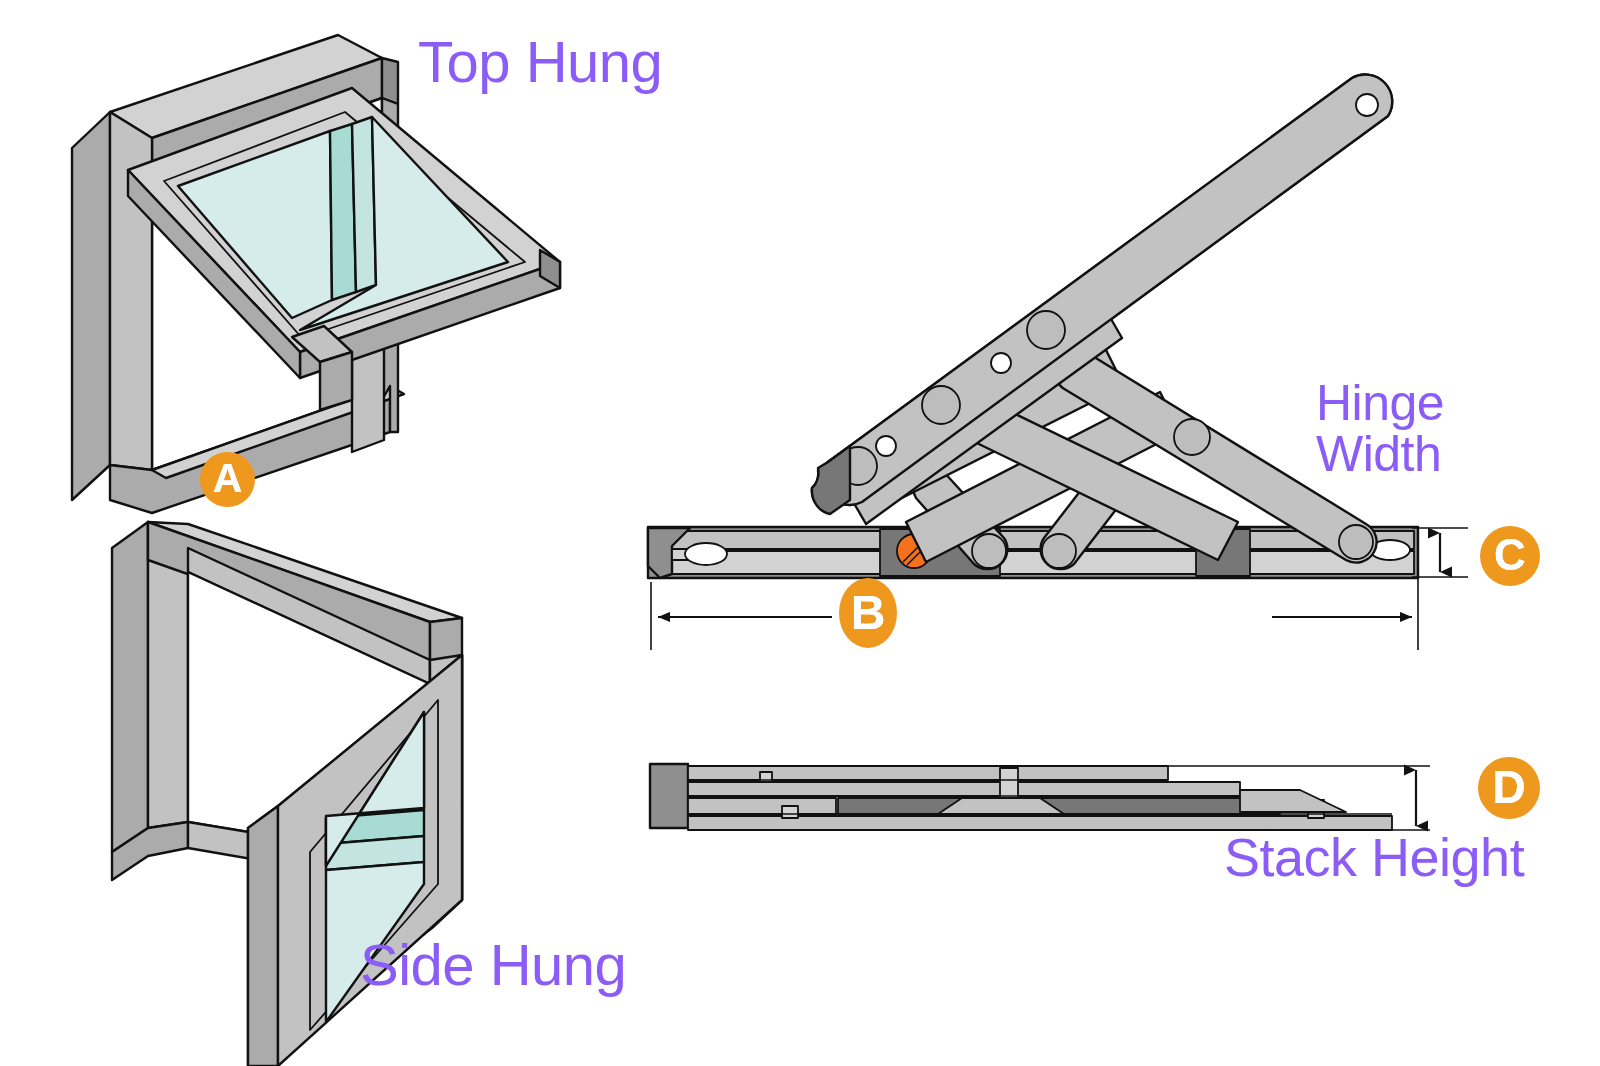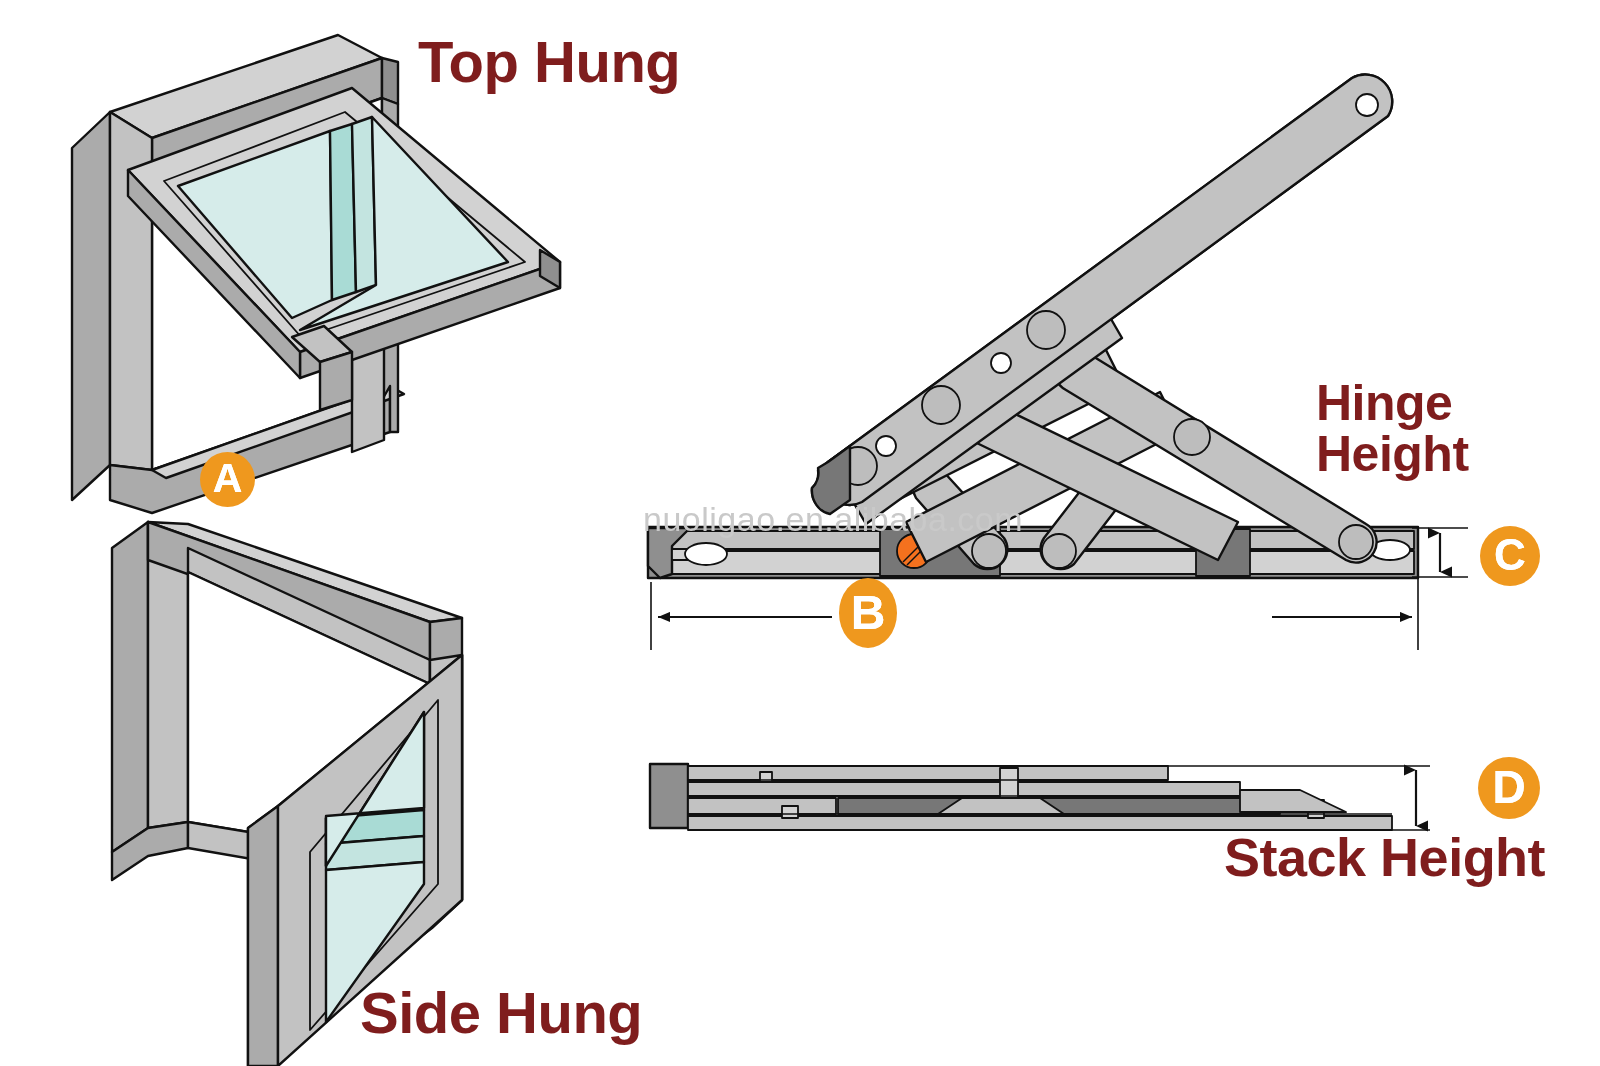--- a/index.html
+++ b/index.html
@@ -21,29 +21,29 @@
     width: 1600px;
     height: 1066px;
   }
   #stage > svg {
     position: absolute;
     left: 0; top: 0;
   }
   .lbl {
     position: absolute;
     font-family: "Liberation Sans", sans-serif;
-    font-weight: bold;
-    color: #7f1d1d;
+    font-weight: normal;
+    color: #8b5cf6;
     white-space: nowrap;
     letter-spacing: -0.5px;
     line-height: 1.02;
   }
   .lbl-top-hung   { left: 418px; top: 32px;  font-size: 58px; }
   .lbl-hang-type  { left: 271px; top: 452px; font-size: 56px; }
-  .lbl-side-hung  { left: 360px; top: 935px; font-size: 58px; margin-top: 48px; }
+  .lbl-side-hung  { left: 360px; top: 935px; font-size: 58px; }
   .lbl-hinge-width{ left: 1316px; top: 378px; font-size: 50px; text-align: left; width: 240px;}
   .lbl-hinge-len  { left: 905px; top: 584px; font-size: 54px; }
   .lbl-stack-hgt  { left: 1224px; top: 830px; font-size: 54px; }
 
   .badge {
     position: absolute;
     display: flex;
     align-items: center;
     justify-content: center;
     background: #ef981e;
@@ -282,30 +282,29 @@
 
       <line class="dimthin" x1="1160" y1="766" x2="1430" y2="766"></line>
       <line class="dimthin" x1="1280" y1="830" x2="1430" y2="830"></line>
     </g>
 
     <g>
       <line class="dim" x1="1416" y1="770" x2="1416" y2="826" marker-start="url(#arrU)" marker-end="url(#arrD)"></line>
     </g>
   </svg>
 
-  <div class="watermark">nuoligao.en.alibaba.com</div>
 
   <div class="lbl lbl-top-hung">Top Hung</div>
 
   <div class="lbl lbl-side-hung">Side Hung</div>
 
 
   <div class="lbl lbl-hinge-width">
     <div>Hinge</div>
-    <div>Height</div>
+    <div>Width</div>
   </div>
 
 
   <div class="lbl lbl-stack-hgt">Stack Height</div>
 
   <div class="badge badge-a">
     <span>A</span>
   </div>
   <div class="badge badge-b">
     <span>B</span>

